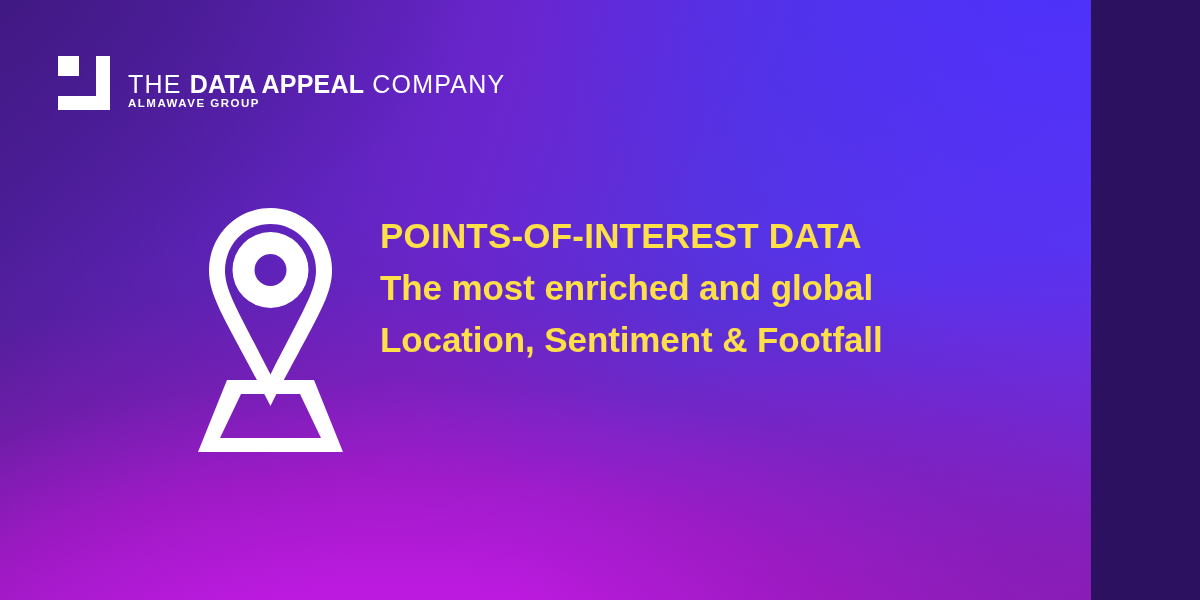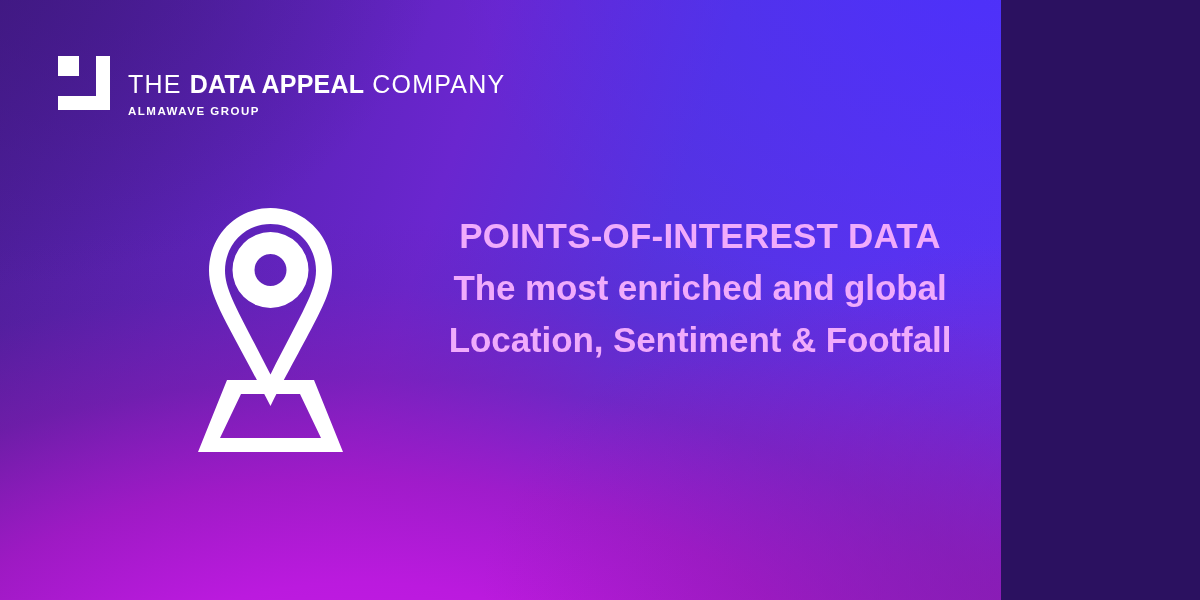--- a/index.html
+++ b/index.html
@@ -4,27 +4,26 @@
 <title>Points-of-Interest Data Banner</title>
 <style>
   html, body {
     margin: 0;
     padding: 0;
     background: #2b1160;
   }
 
   #banner {
     position: relative;
-    width: 968px;
+    width: 1091px;
     height: 600px;
     overflow: hidden;
     font-family: "Liberation Sans", sans-serif;
     
     background-color: #6b23c6;
-    padding-left: 33px;
   }
 
   
   .grad-layer {
     position: absolute;
     inset: 0;
     pointer-events: none;
   }
   #grad-base {
     background: linear-gradient(108deg,
@@ -98,41 +97,40 @@
   #wordmark .bold {
     font-weight: 700;
     letter-spacing: 0.2px;
   }
 
   #group-line {
     color: #ffffff;
     font-size: 11.5px;
     font-weight: 700;
     letter-spacing: 1.5px;
-    margin-top: 8px;
     white-space: nowrap;
   }
 
   
   #poi-icon {
     position: absolute;
     left: 183px;
     top: 202px;
     width: 175px;
     height: 258px;
   }
 
   
   #headline-block {
     position: absolute;
     left: 380px;
     top: 210px;
     width: 640px;
-    text-align: center;
-    color: #f0abfc;
+    text-align: left;
+    color: #fde047;
   }
 
   .headline-line {
     font-weight: 700;
     font-size: 35px;
     line-height: 52px;
     letter-spacing: -0.1px;
     white-space: nowrap;
   }
   .headline-line.kicker {

